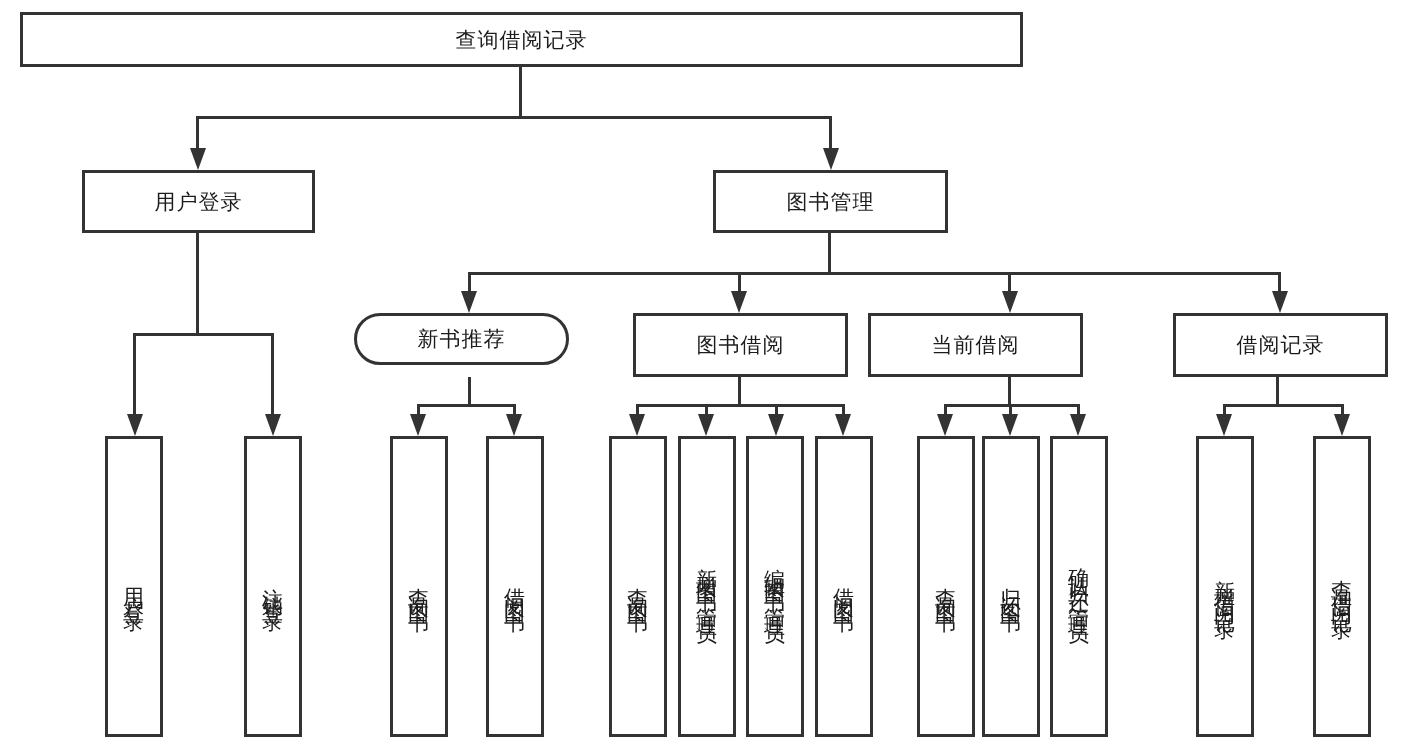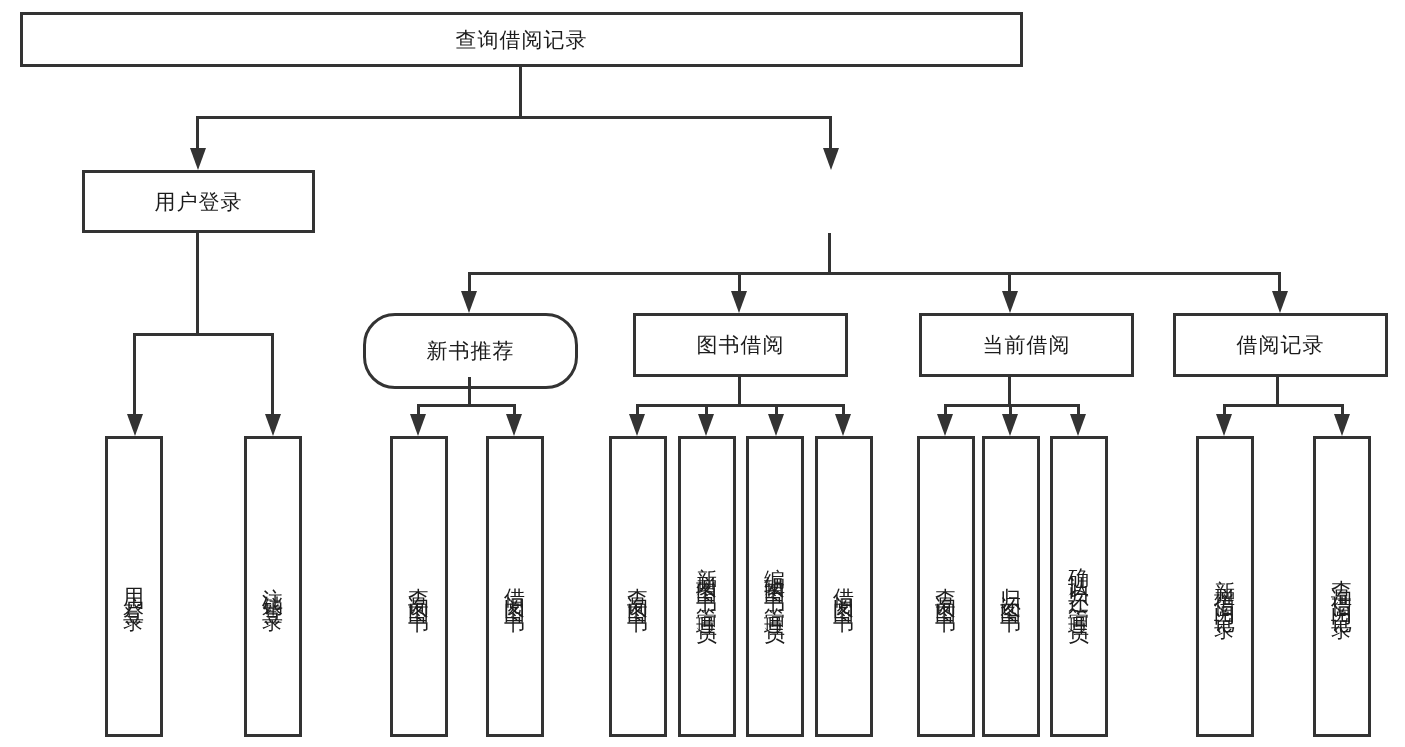--- a/index.html
+++ b/index.html
@@ -67,30 +67,33 @@
 <div id="canvas">
 
   <div class="box" style="left:20px;top:12px;width:1003px;height:55px;">
     <span>查询借阅记录</span>
   </div>
 
   <div class="box" style="left:82px;top:170px;width:233px;height:63px;">
     <span>用户登录</span>
   </div>
 
-
-  <div class="box" style="left:363px;top:313px;width:215px;height:76px;border-radius:32px;">
+  <div class="box" style="left:713px;top:170px;width:235px;height:63px;">
+    <span>图书管理</span>
+  </div>
+
+  <div class="box" style="left:354px;top:313px;width:215px;height:52px;border-radius:32px;">
     <span>新书推荐</span>
   </div>
 
   <div class="box" style="left:633px;top:313px;width:215px;height:64px;justify-content:center;">
     <span>图书借阅</span>
   </div>
 
-  <div class="box" style="left:919px;top:313px;width:215px;height:64px;">
+  <div class="box" style="left:868px;top:313px;width:215px;height:64px;">
     <span>当前借阅</span>
   </div>
 
   <div class="box" style="left:1173px;top:313px;width:215px;height:64px;">
     <span>借阅记录</span>
   </div>
 
   <div class="vbox" style="left:105px;">
     <span class="vtext">用户登录</span>
   </div>

